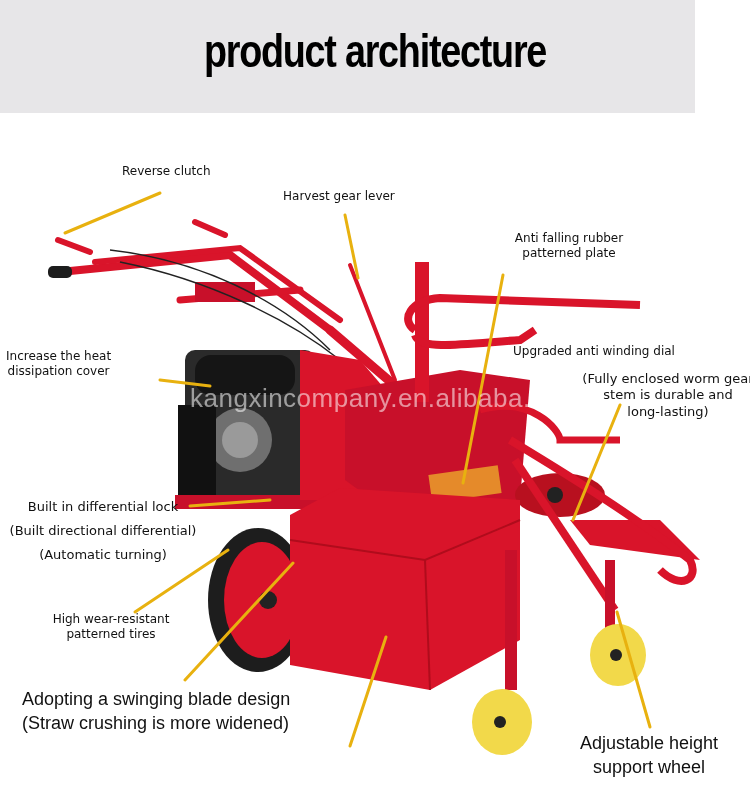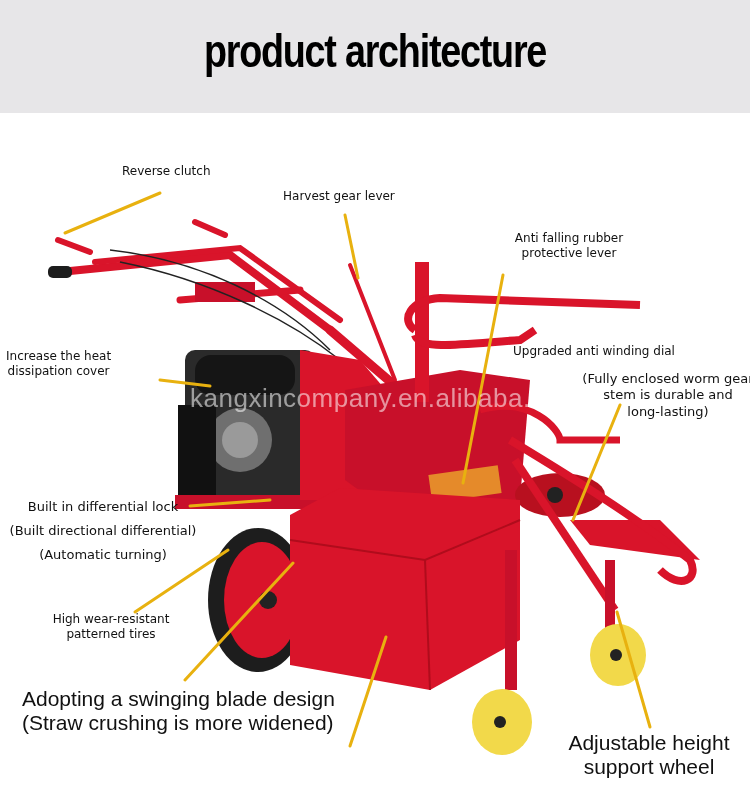--- a/index.html
+++ b/index.html
@@ -2,39 +2,39 @@
 <html><head>
 <meta charset="utf-8">
 <style>
   html, body { margin: 0; padding: 0; }
   body {
     width: 750px; height: 790px; overflow: hidden; position: relative;
     background: #ffffff;
     font-family: "DejaVu Sans", sans-serif;
   }
   .header {
-    position: absolute; left: 0; top: 0; width: 750px; height: 113px;
+    position: absolute; left: 0; top: 0; width: 695px; height: 113px;
     background: #e7e6e8;
   }
   .title {
     position: absolute; left: 0; top: 24px; width: 750px; text-align: center;
     font-family: "Liberation Sans", sans-serif; font-weight: 700;
     font-size: 46px; letter-spacing: -1.5px; color: #000;
     transform: scaleX(0.82); transform-origin: center;
   }
   .stage { position: absolute; left: 0; top: 113px; width: 750px; height: 677px; }
   svg.machine { position: absolute; left: 0; top: 0; }
   .lbl {
     position: absolute; color: #111; white-space: nowrap; line-height: 1.25;
     font-family: "DejaVu Sans", sans-serif;
   }
   .lbl.c { text-align: center; }
   .f17 { font-size: 12px; }
   .f13 { font-size: 13px; }
-  .narrow { font-family: "Liberation Sans", sans-serif; font-size: 21px; }
+  .narrow { font-family: "Liberation Sans", sans-serif; font-size: 18px; }
   .watermark {
     position: absolute; left: 190px; top: 270px; font-size: 26px;
     color: rgba(255,255,255,0.55); letter-spacing: 0.5px;
     font-family: "Liberation Sans", sans-serif;
   }
 </style>
 </head>
 <body>
 
 <div class="header">
@@ -113,21 +113,21 @@
     </g>
   </svg>
 
   <div class="watermark">kangxincompany.en.alibaba.com</div>
 
   <div class="lbl f17" style="left:122px; top:51px;">Reverse clutch</div>
   <div class="lbl f17" style="left:283px; top:76px;">Harvest gear lever</div>
 
   <div class="lbl c f17" style="left:486px; top:118px; width:166px;">
     <div>Anti falling rubber</div>
-    <div>protective lever</div>
+    <div>patterned plate</div>
   </div>
 
   <div class="lbl f17" style="left:6px; top:236px;text-align:center;">
     <div>Increase the heat</div>
     <div>dissipation cover</div>
   </div>
 
   <div class="lbl f17" style="left:513px; top:231px;">Upgraded anti winding dial</div>
   <div class="lbl c f13" style="left:576px; top:258px; width:184px;">
     <div>(Fully enclosed worm gear</div>

